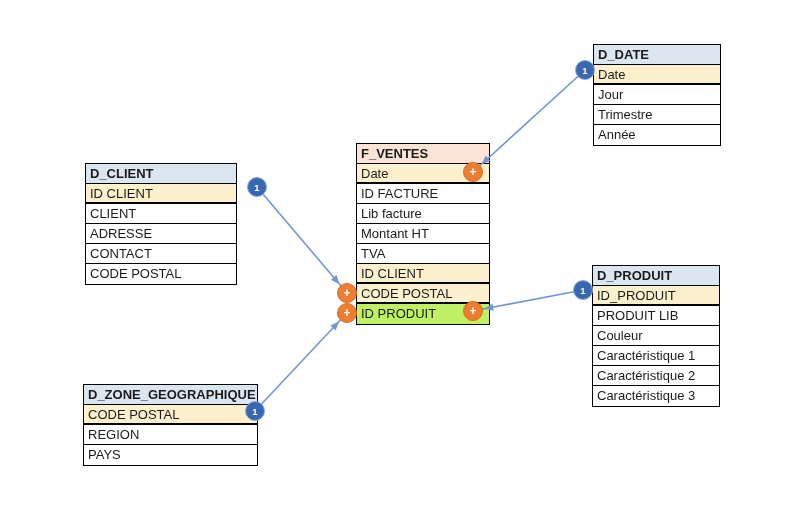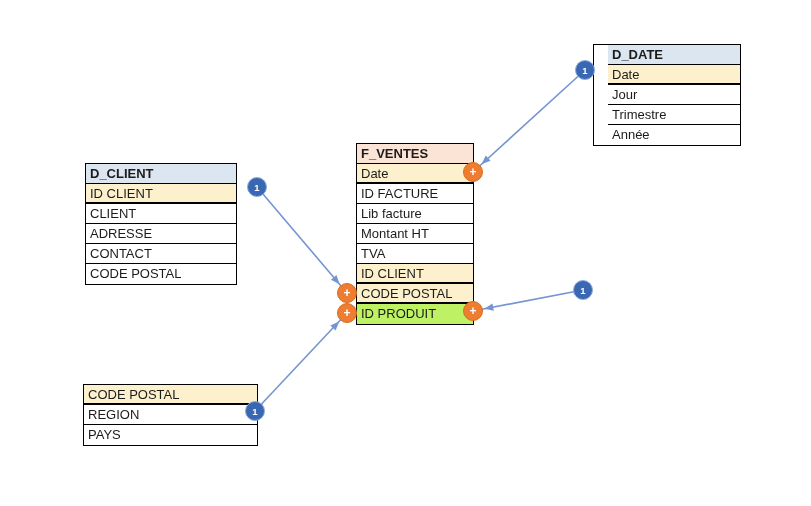--- a/index.html
+++ b/index.html
@@ -33,47 +33,57 @@
   .tbl-row:last-child { border-bottom: none; }
   .tbl-hd { font-weight: bold; }
   .tbl-row.keyrow { border-bottom-width: 2px; }
   .tbl-row.last { border-bottom: none; }
 </style>
 </head>
 <body>
 
 <div id="canvas">
   <div id="tables-layer">
-      <div class="tbl" style="left: 593px; top: 44px; width: 148px; padding-left: 14px;">
+      <div class="tbl" style="left: 593px; top: 44px; width: 128px;">
         <div class="tbl-row tbl-hd" style="background: rgb(220, 230, 241);">D_DATE</div>
         <div class="tbl-row keyrow" style="background: rgb(253, 240, 204);">Date</div>
         <div class="tbl-row" style="background: rgb(255, 255, 255);">Jour</div>
         <div class="tbl-row" style="background: rgb(255, 255, 255);">Trimestre</div>
         <div class="tbl-row last" style="background: rgb(255, 255, 255);">Année</div>
       </div>
       <div class="tbl" style="left: 85px; top: 163px; width: 152px;">
         <div class="tbl-row tbl-hd" style="background: rgb(220, 230, 241);">D_CLIENT</div>
         <div class="tbl-row keyrow" style="background: rgb(253, 240, 204);">ID CLIENT</div>
         <div class="tbl-row" style="background: rgb(255, 255, 255);">CLIENT</div>
         <div class="tbl-row" style="background: rgb(255, 255, 255);">ADRESSE</div>
         <div class="tbl-row" style="background: rgb(255, 255, 255);">CONTACT</div>
         <div class="tbl-row last" style="background: rgb(255, 255, 255);">CODE POSTAL</div>
       </div>
-      <div class="tbl" style="left: 356px; top: 143px; width: 118px;">
+      <div class="tbl" style="left: 356px; top: 143px; width: 134px;">
         <div class="tbl-row tbl-hd" style="background: rgb(251, 228, 213);">F_VENTES</div>
         <div class="tbl-row keyrow" style="background: rgb(253, 240, 204);">Date</div>
         <div class="tbl-row" style="background: rgb(255, 255, 255);">ID FACTURE</div>
         <div class="tbl-row" style="background: rgb(255, 255, 255);">Lib facture</div>
         <div class="tbl-row" style="background: rgb(255, 255, 255);">Montant HT</div>
         <div class="tbl-row" style="background: rgb(255, 255, 255);">TVA</div>
         <div class="tbl-row keyrow" style="background: rgb(253, 240, 204);">ID CLIENT</div>
         <div class="tbl-row keyrow" style="background: rgb(253, 240, 204);">CODE POSTAL</div>
         <div class="tbl-row keyrow last" style="background: #bef264;">ID PRODUIT</div>
       </div>
+      <div class="tbl" style="left: 592px; top: 265px; width: 128px;">
+        <div class="tbl-row tbl-hd" style="background: rgb(220, 230, 241);">D_PRODUIT</div>
+        <div class="tbl-row keyrow" style="background: rgb(253, 240, 204);">ID_PRODUIT</div>
+        <div class="tbl-row" style="background: rgb(255, 255, 255);">PRODUIT LIB</div>
+        <div class="tbl-row" style="background: rgb(255, 255, 255);">Couleur</div>
+        <div class="tbl-row" style="background: rgb(255, 255, 255);">Caractéristique 1</div>
+        <div class="tbl-row" style="background: rgb(255, 255, 255);">Caractéristique 2</div>
+        <div class="tbl-row last" style="background: rgb(255, 255, 255);">Caractéristique 3</div>
+      </div>
       <div class="tbl" style="left: 83px; top: 384px; width: 175px;">
+        <div class="tbl-row tbl-hd" style="background: rgb(220, 230, 241);">D_ZONE_GEOGRAPHIQUE</div>
         <div class="tbl-row keyrow" style="background: rgb(253, 240, 204);">CODE POSTAL</div>
         <div class="tbl-row" style="background: rgb(255, 255, 255);">REGION</div>
         <div class="tbl-row" style="background: rgb(255, 255, 255);">PAYS</div>
       </div>
     </div>
   <svg id="connector-layer" xmlns="http://www.w3.org/2000/svg" viewBox="0 0 811 506" width="811" height="506">
       <g>
         <line x1="585" y1="70" x2="473" y2="172" stroke="#7595D2" stroke-width="1.6"></line>
         <polygon points="481.50243738700607,164.25670880826235 485.7325320124669,155.53510921531796 490.58050562816345,160.85837436196522" fill="#7595D2"></polygon>
         <circle cx="585" cy="70" r="9.5" fill="#3A67B1" stroke="#8FAADC" stroke-width="1"></circle>

